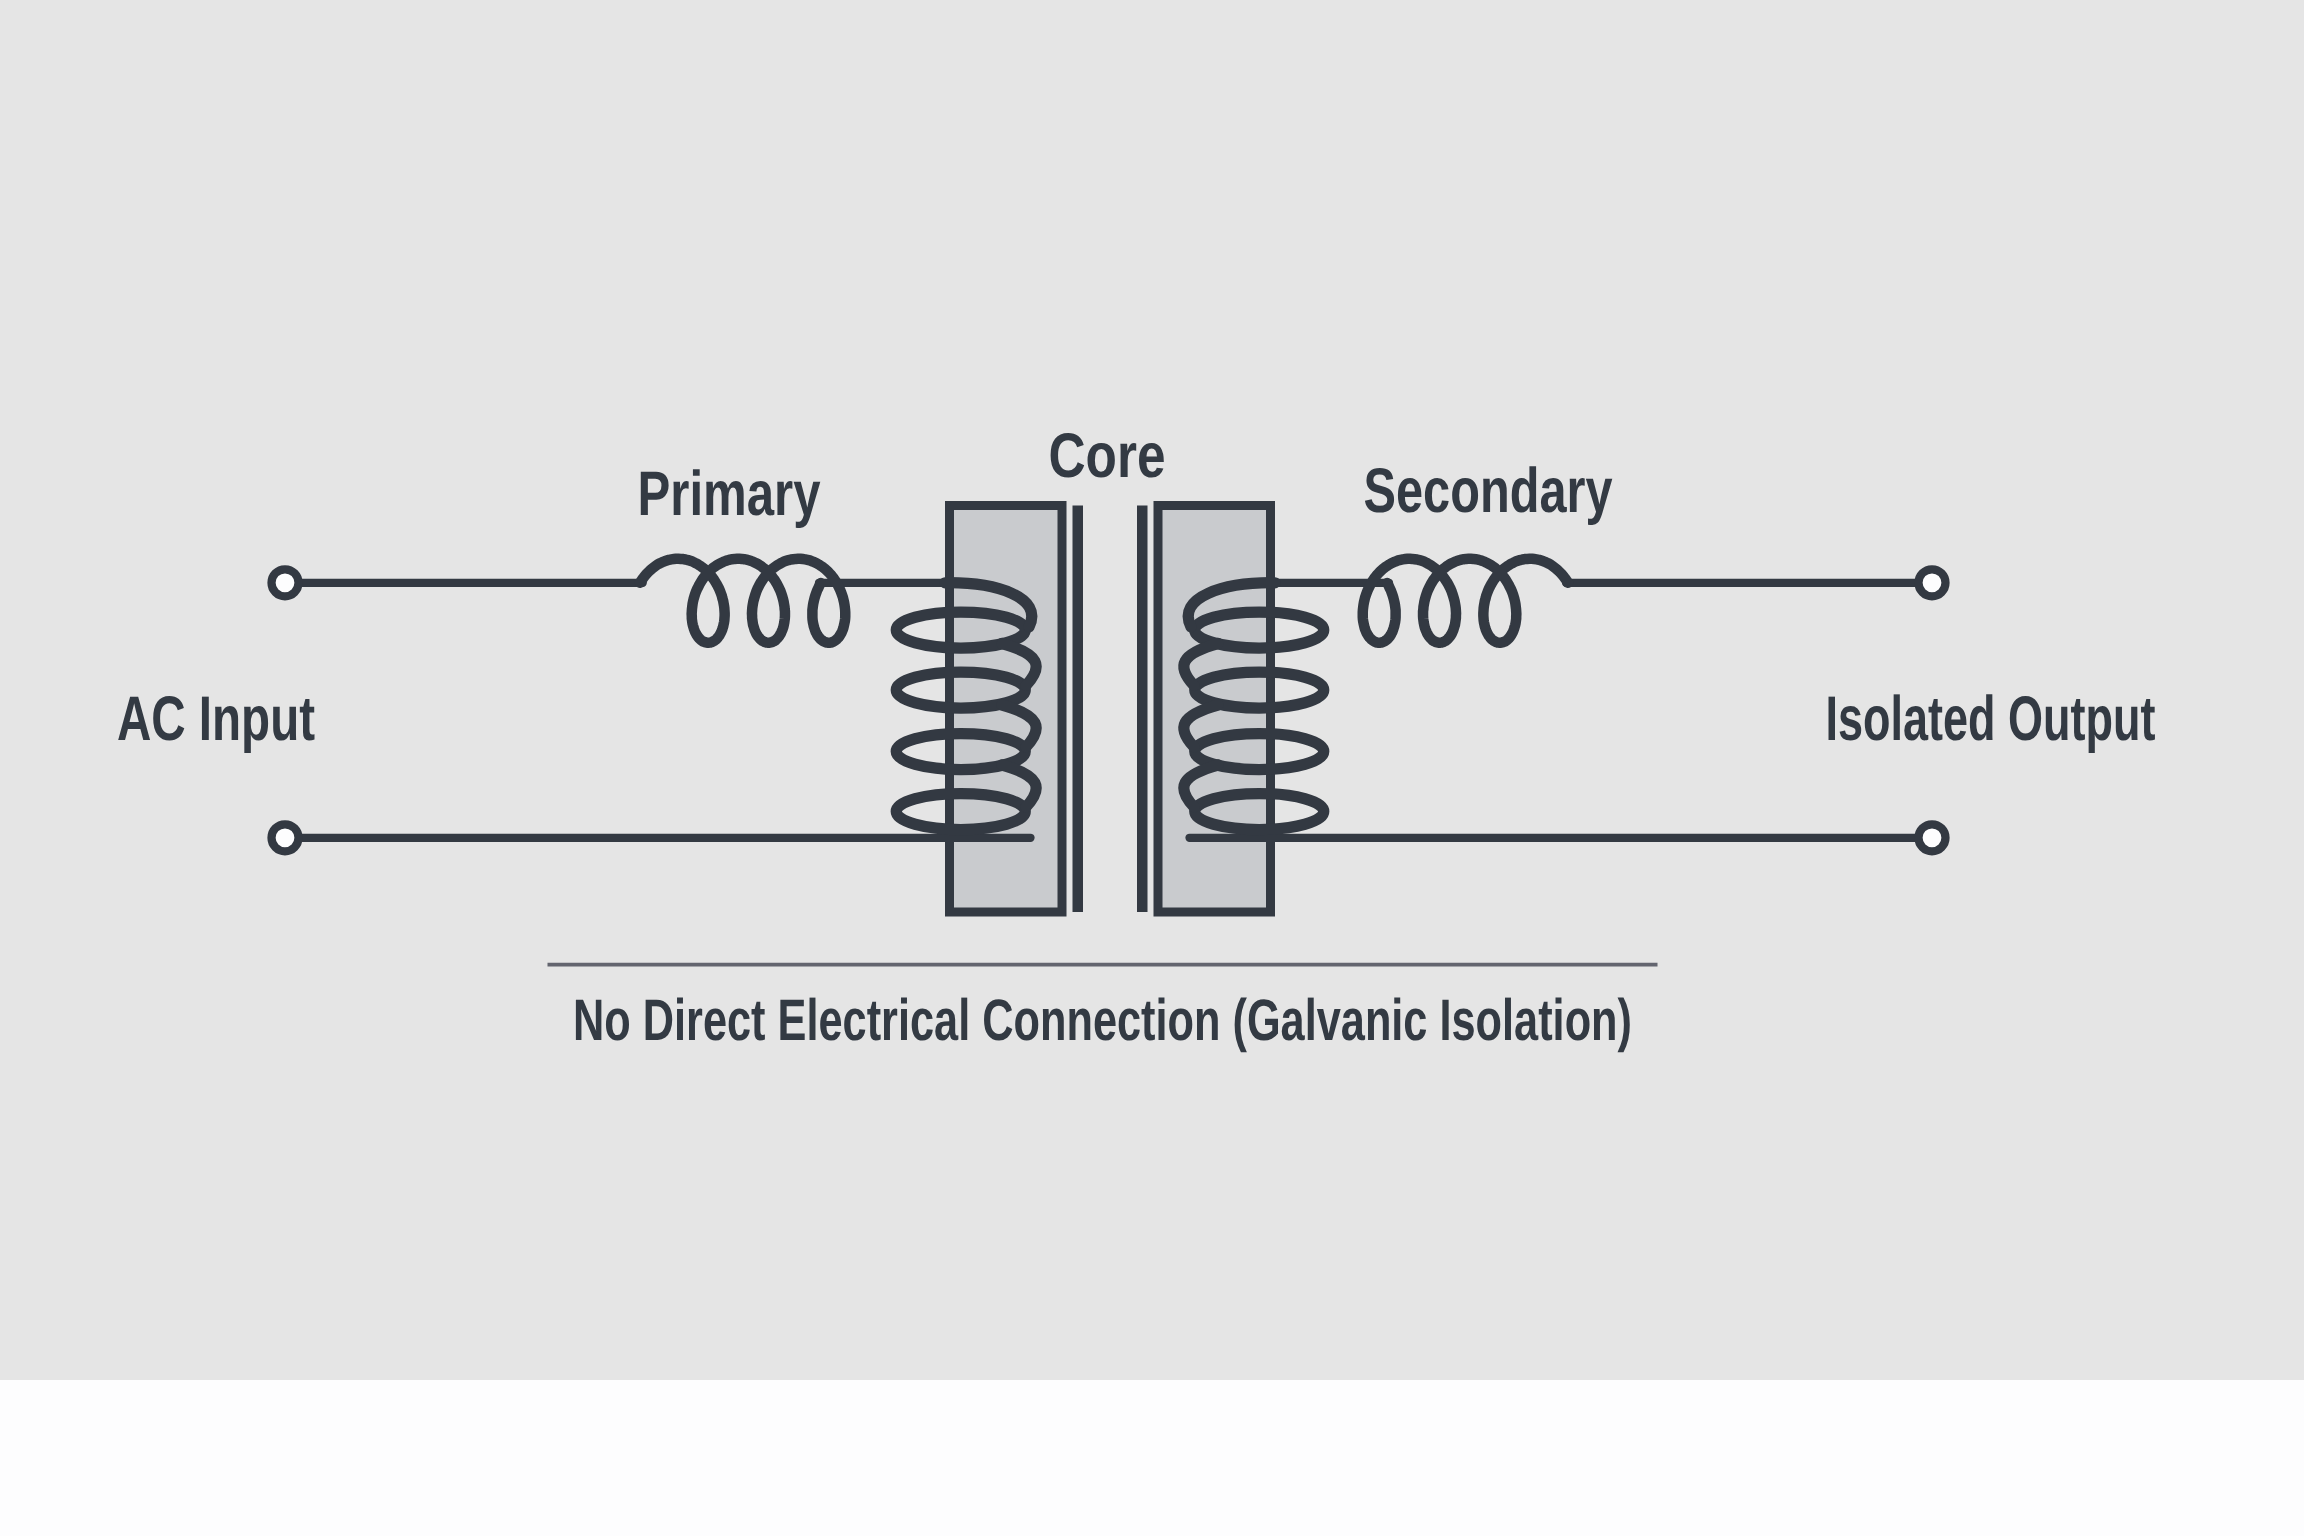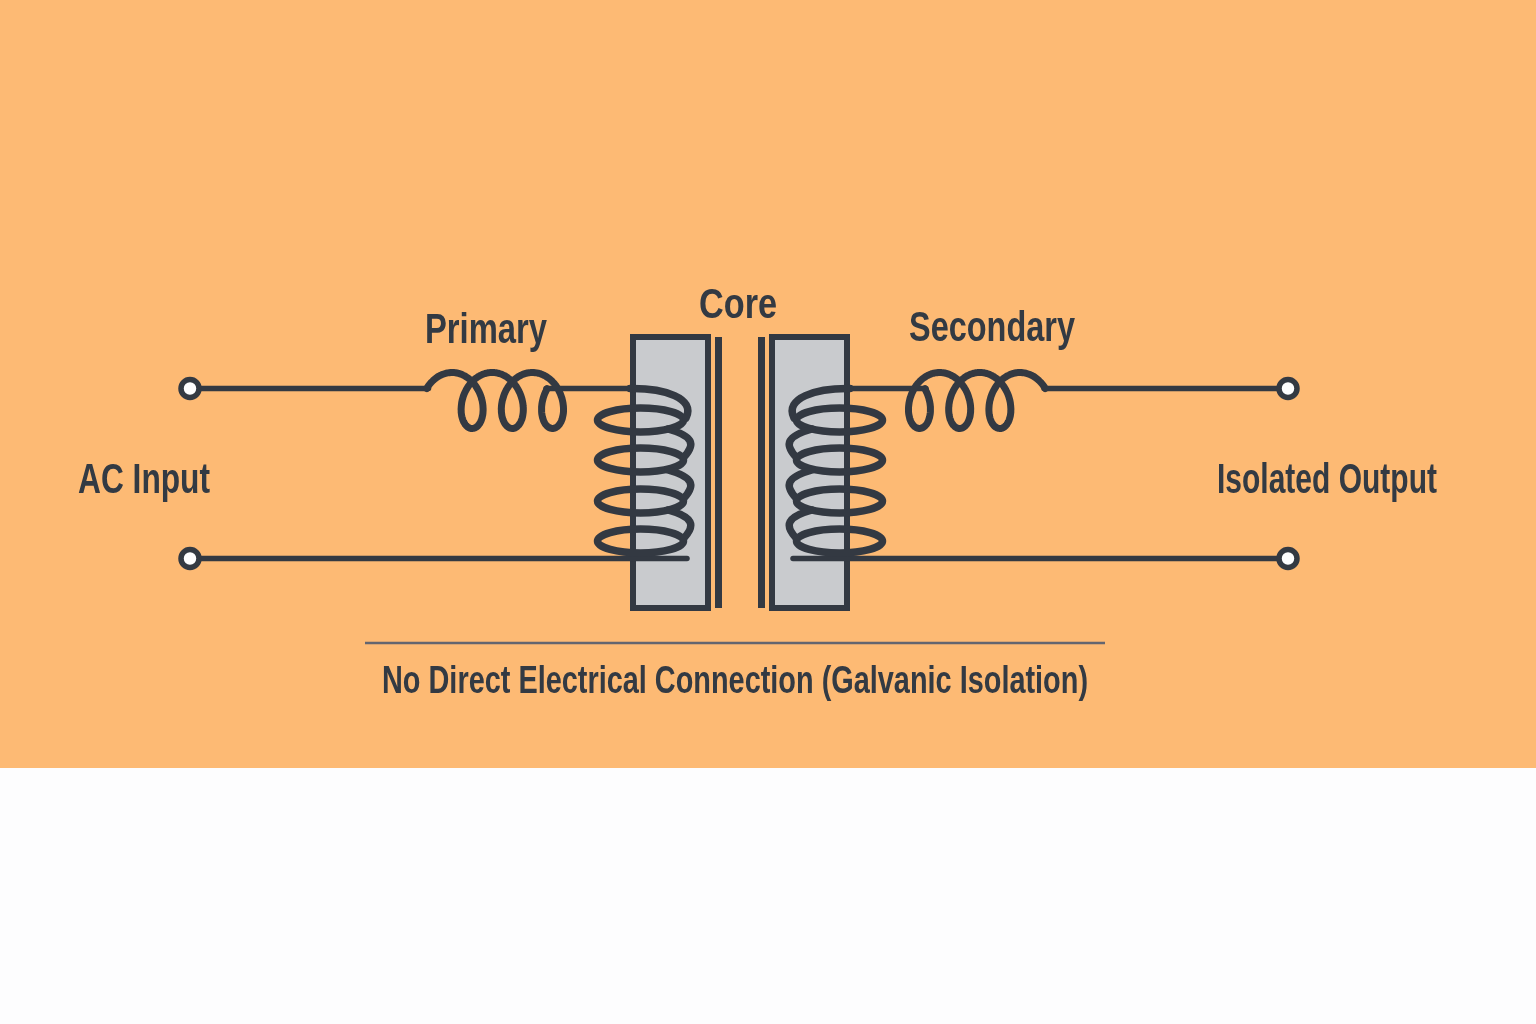--- a/index.html
+++ b/index.html
@@ -2,23 +2,23 @@
 <html><head>
 <meta charset="utf-8">
 <style>
   html, body {
     margin: 0;
     padding: 0;
     background: #fdfdfe;
   }
   .stage {
     width: 1536px;
-    height: 768px;
+    height: 920px;
     position: relative;
-    background: #fdba74;
+    background: #e5e5e5;
     overflow: hidden;
   }
   svg {
     display: block;
   }
   text {
     font-family: "Liberation Sans", "DejaVu Sans", sans-serif;
     font-weight: bold;
   }
 </style>

